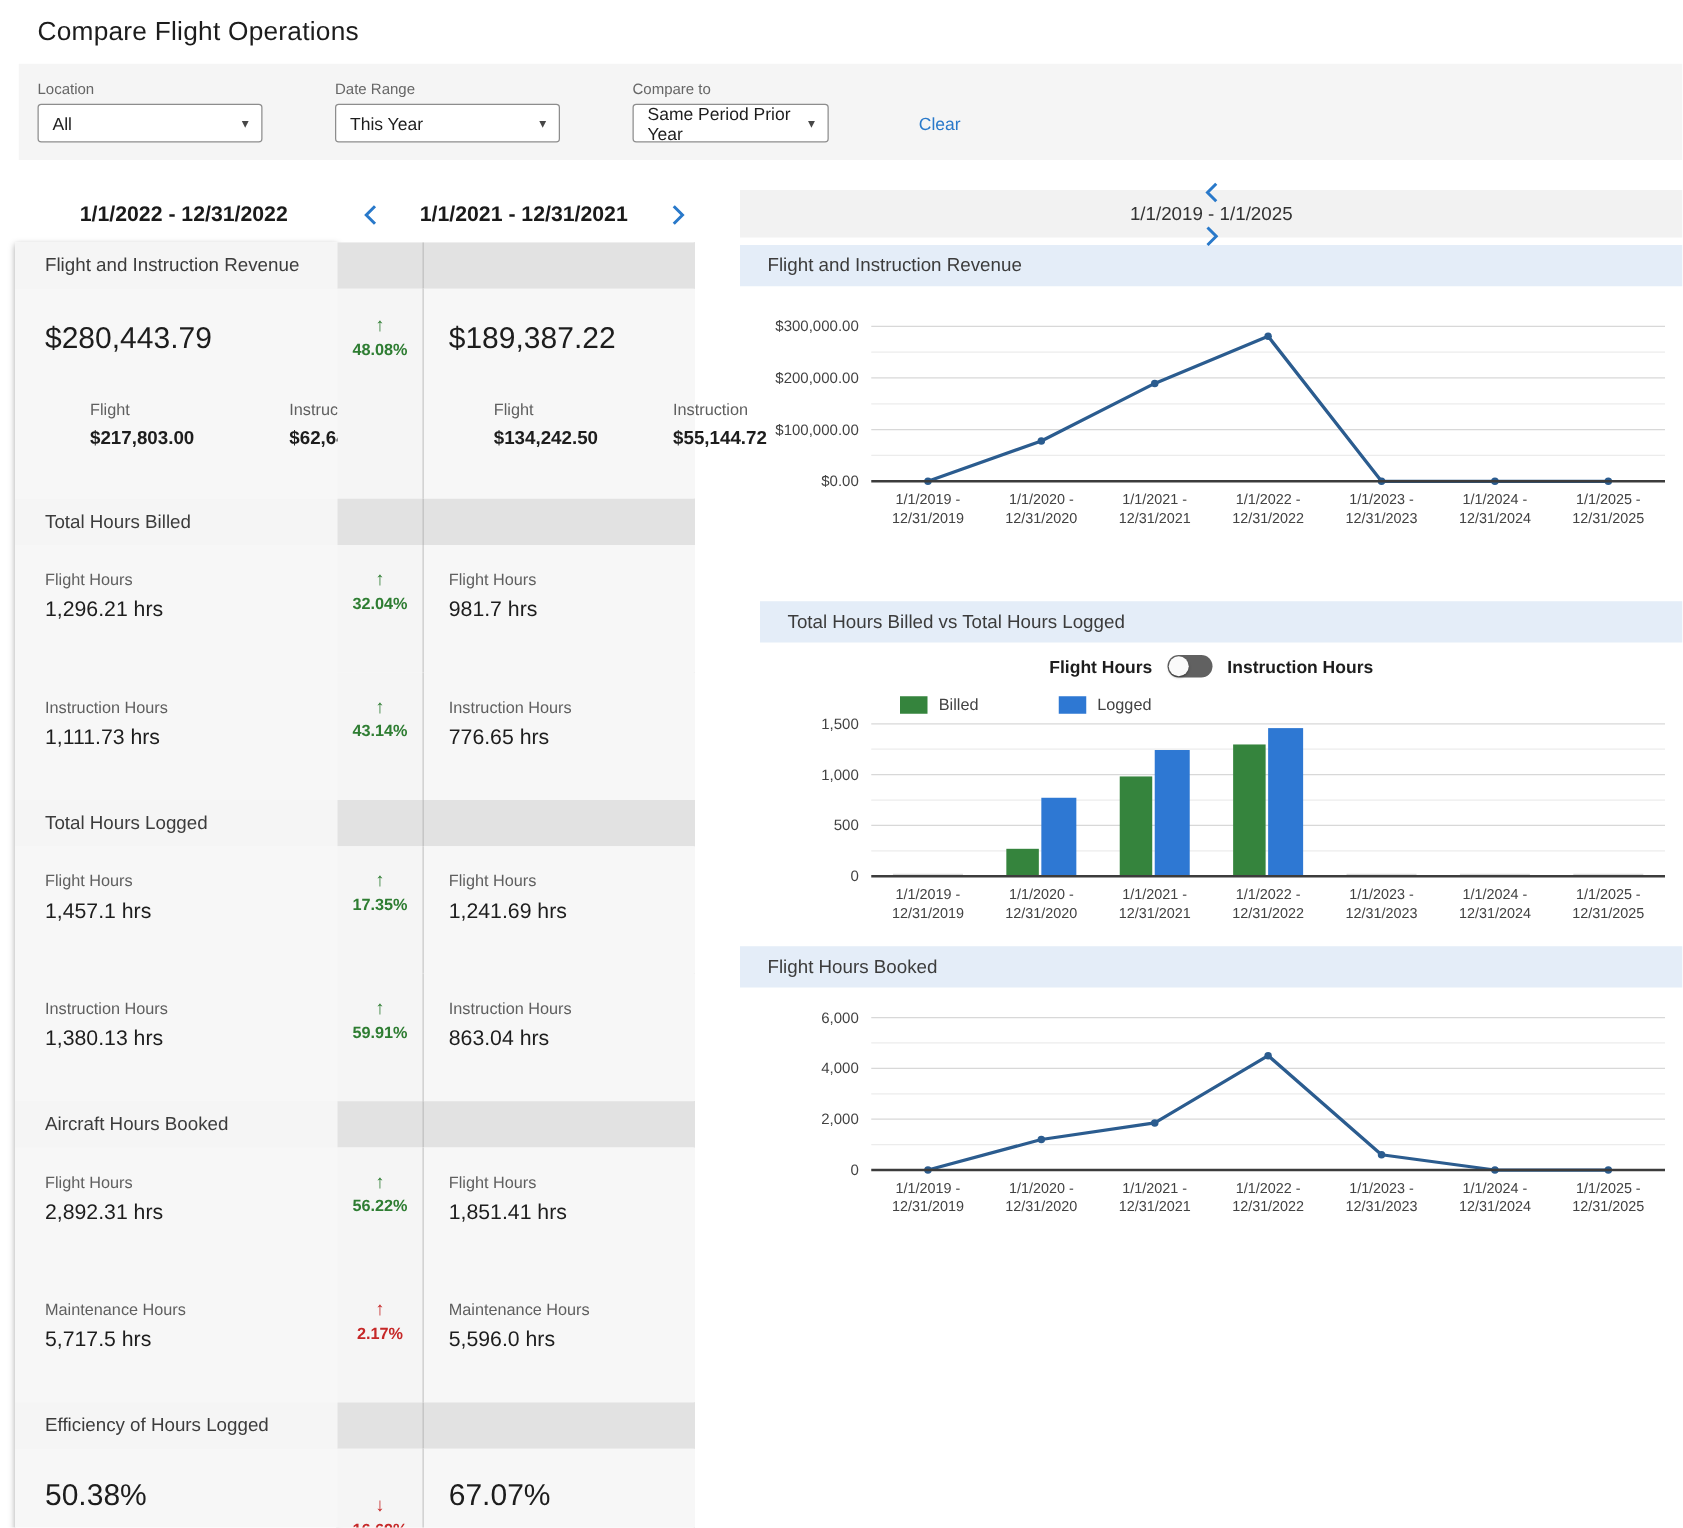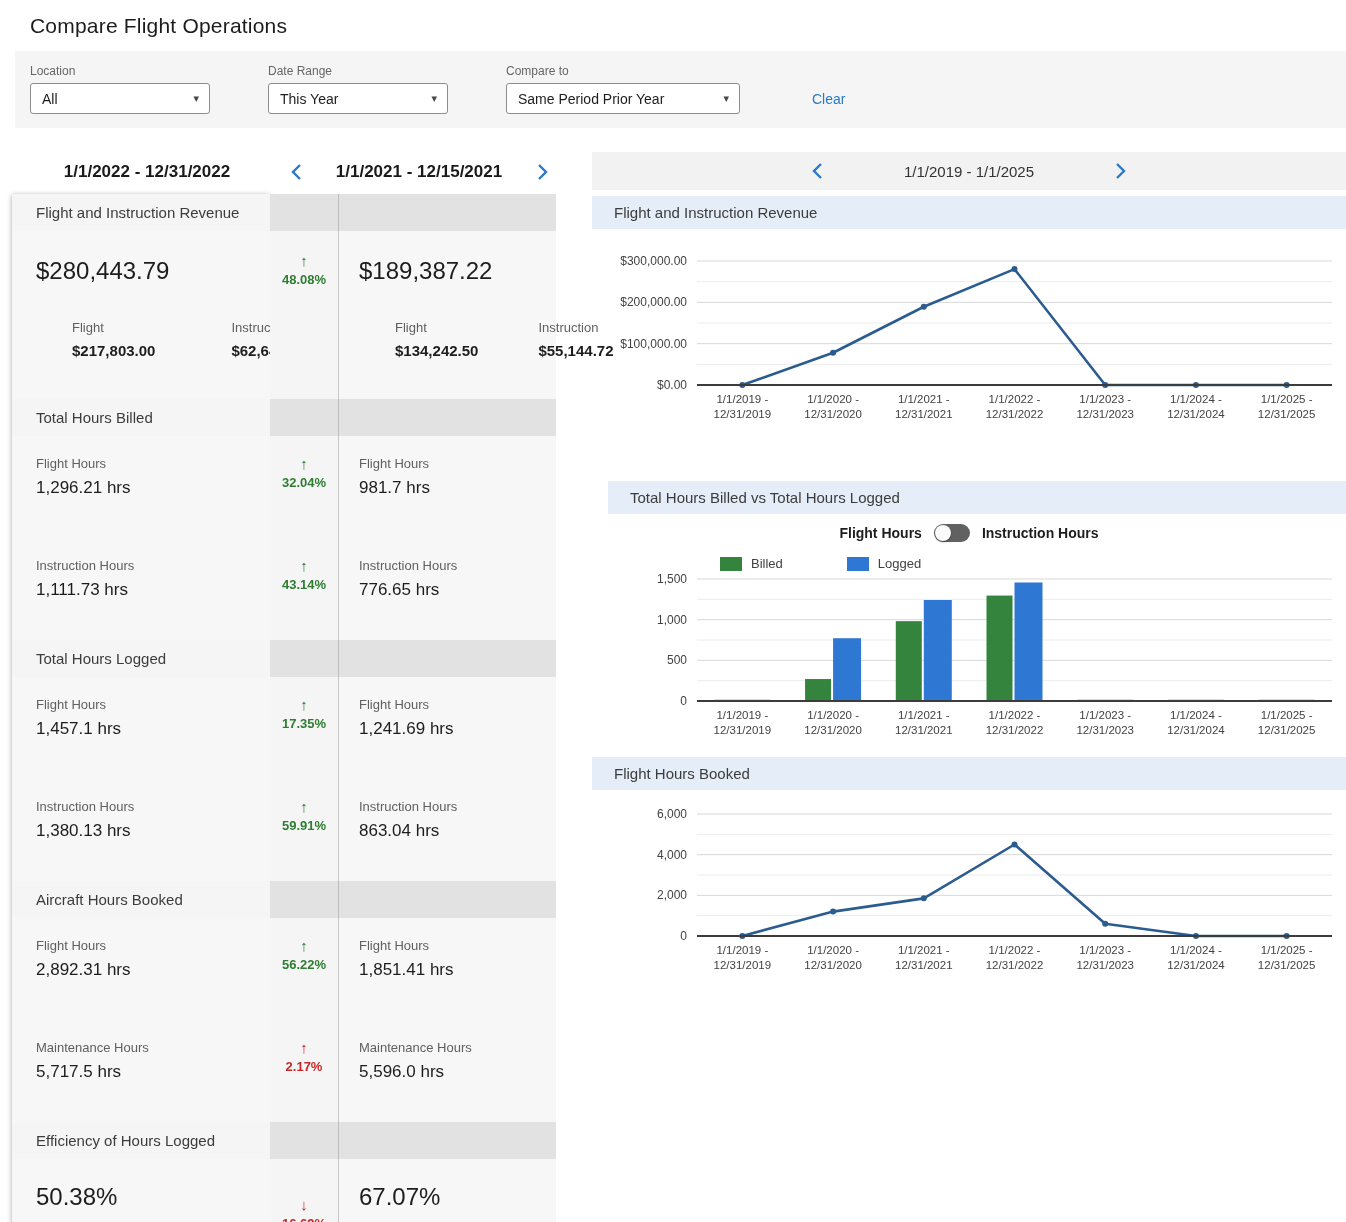--- a/index.html
+++ b/index.html
@@ -9,21 +9,21 @@
     font-family:"Liberation Sans","DejaVu Sans",sans-serif;
     color:#212121; overflow:hidden;
   }
   .page-title { font-size:21px; font-weight:500; color:#1c1c1c; padding:14px 0 13px 30px; letter-spacing:.2px; }
 
   
   .filter-bar { margin-left:15px; background:#f5f5f5; height:77px; display:flex; align-items:flex-start; padding:13px 0 0 15px;gap:48px; }
   .filter { margin-right:10px; }
   .filter-label { font-size:12px; color:#666; margin-bottom:5px; }
   .select { background:#fff; border:1px solid #8d8d8d; border-radius:3px; height:31px; display:flex; align-items:center; justify-content:space-between; padding:0 10px 0 11px; font-size:14px; color:#1d1d1d; font-weight:500; cursor:pointer; }
-  .w180 { width:180px; } .w195 { width:234px; }
+  .w180 { width:180px; } .w195 { width:157px;justify-content:flex-end; }
   .caret { font-size:11px; color:#474747; margin-left:8px; }
   .clear-link { color:#2979ca; font-size:14px; margin:27px 0 0 14px; cursor:pointer; }
 
   
   .main { display:flex; margin-top:24px; }
   .left-panel { width:544px; margin-left:12px; }
   .right-panel { width:754px; margin-left:36px; }
 
   
   .cmp-header { height:40px; display:flex; align-items:center; margin-bottom:2px; }
@@ -61,21 +61,21 @@
   .chg-rev { padding-top:22px; }
   .chg-eff { padding-top:38px; }
   .chg .arrow { display:block; font-size:15px; line-height:16px; }
   .chg .pct { display:block; font-size:13px; font-weight:700; margin-top:3px; }
   .chg.green { color:#2e7d32; } .chg.red { color:#c62828; }
 
   .eff-cell { height:167px; padding:24px 0 0 24px; }
   .eff-cell.r { padding-left:20px; }
 
   
-  .nav-band { height:38px; background:#f2f2f2; display:flex; align-items:center; justify-content:center; }
+  .nav-band { height:38px; background:#f2f2f2; display:flex; align-items:center; justify-content:center;flex-direction:column; }
   .nav-range { font-size:15px; color:#333; margin:0 72px; }
   .chart-title { height:33px; background:#e4edf8; display:flex; align-items:center; padding-left:22px; font-size:15px; color:#3c3c3c; margin-top:6px; }
   .sec2 .chart-title { margin-top:50px;margin-left:16px; }
   .sec3 .chart-title { margin-top:14px; }
   svg.chart { display:block; }
 
   .toggle-row { display:flex; align-items:center; justify-content:center; margin-top:10px; }
   .toggle-label { font-size:14px; font-weight:700; color:#1d1d1d; }
   .switch { width:36px; height:18px; border-radius:9px; background:#616161; position:relative; margin:0 12px; cursor:pointer; }
   .switch .knob { position:absolute; left:1px; top:1px; width:16px; height:16px; border-radius:50%; background:#fafafa; box-shadow:0 1px 2px rgba(0,0,0,.4); }
@@ -118,21 +118,21 @@
 <div class="main">
 
   <div class="left-panel">
     <div class="cmp-header">
       <div class="cmp-date-l">1/1/2022 - 12/31/2022</div>
       <div class="chev-btn">
         <svg width="11" height="18">
             <polyline points="9,2 2,9 9,16" fill="none" stroke="#2979ca" stroke-width="2.4"></polyline>
           </svg>
       </div>
-      <div class="cmp-date-r">1/1/2021 - 12/15/2021</div>
+      <div class="cmp-date-r">1/1/2021 - 12/31/2021</div>
       <div class="chev-btn">
         <svg width="11" height="18">
             <polyline points="2,2 9,9 2,16" fill="none" stroke="#2979ca" stroke-width="2.4"></polyline>
           </svg>
       </div>
     </div>
 
     <div class="cmp-table">
       <div class="card-bg"></div>
       <div class="grid">

